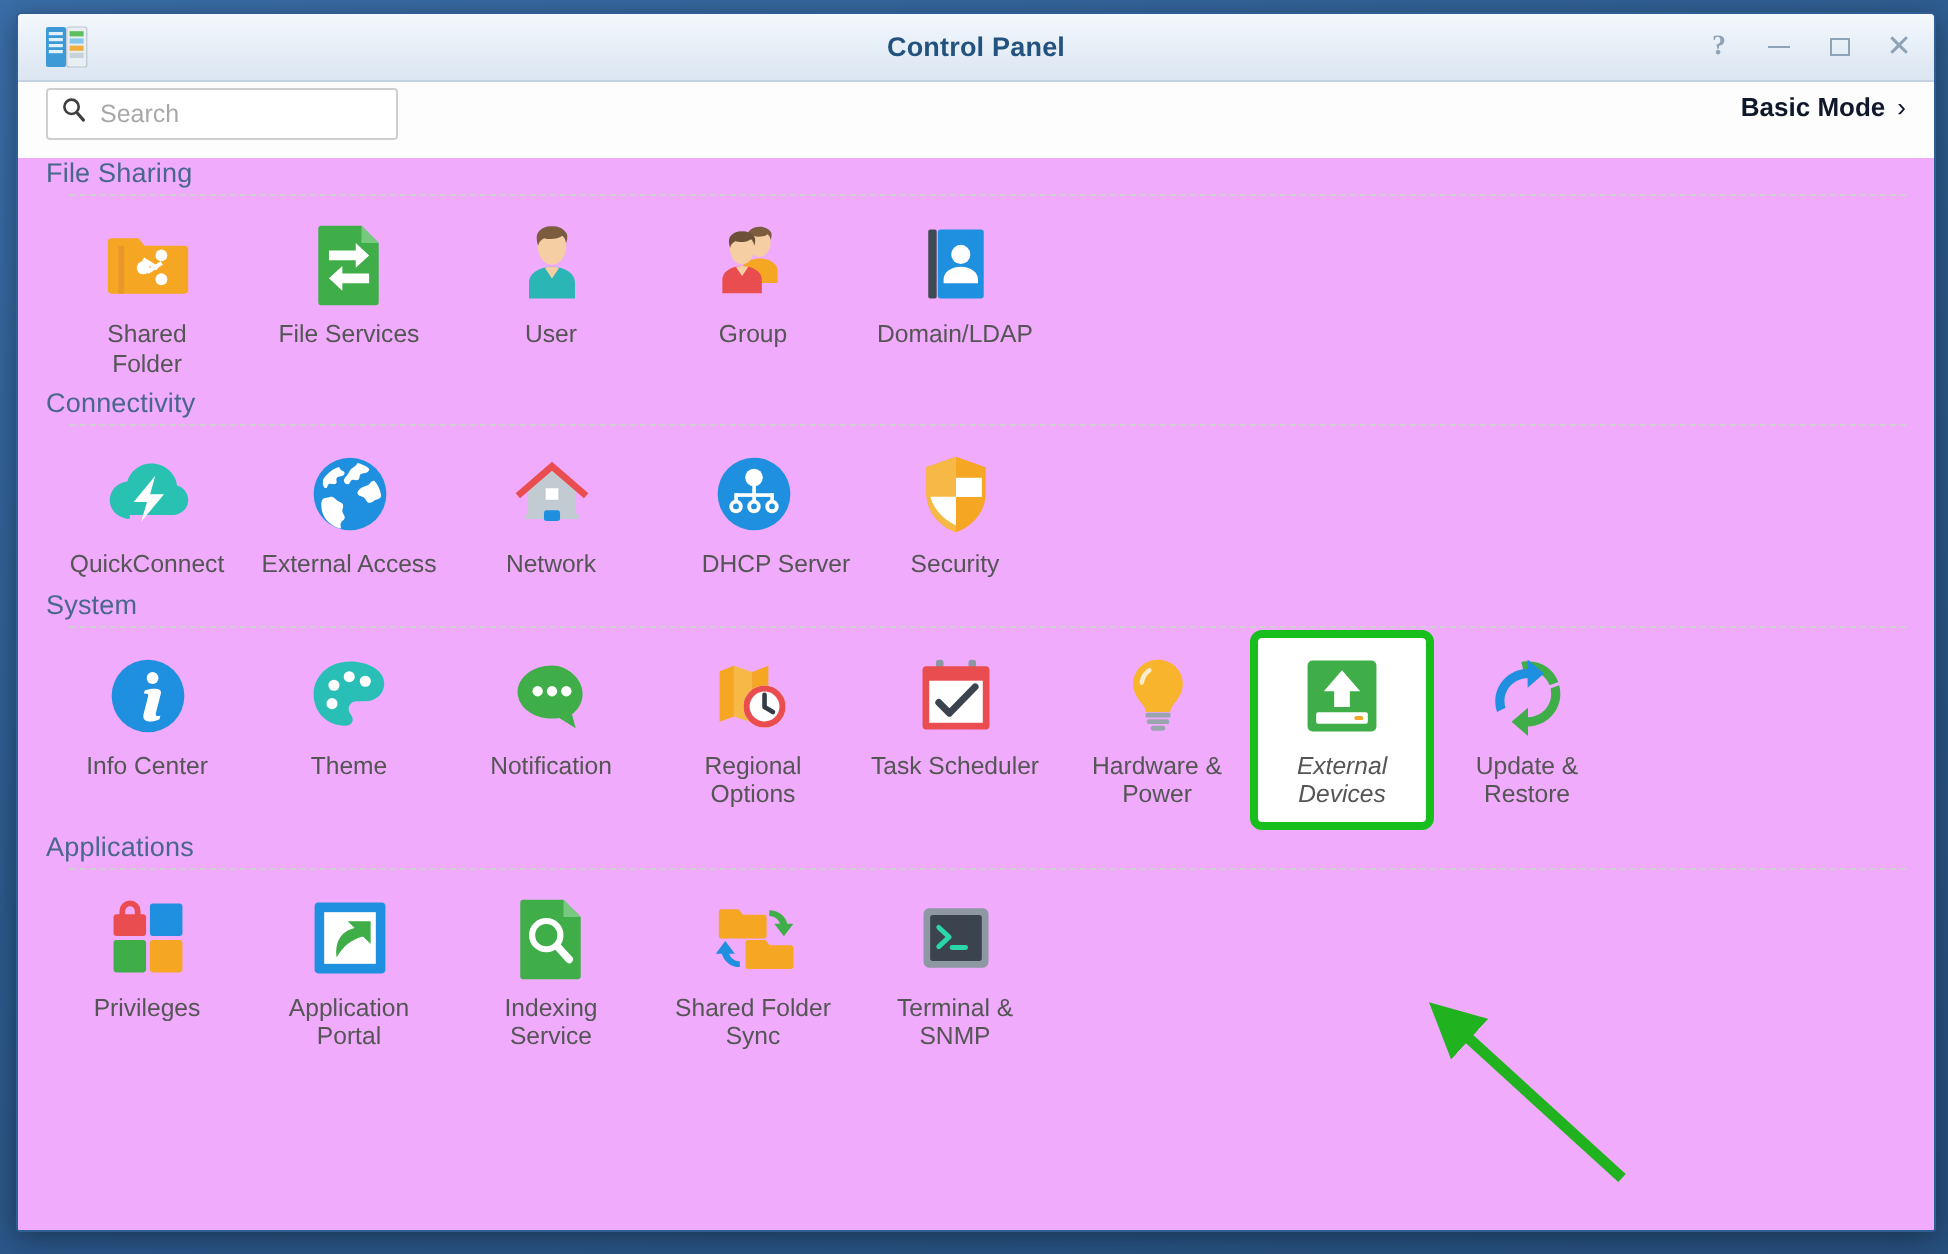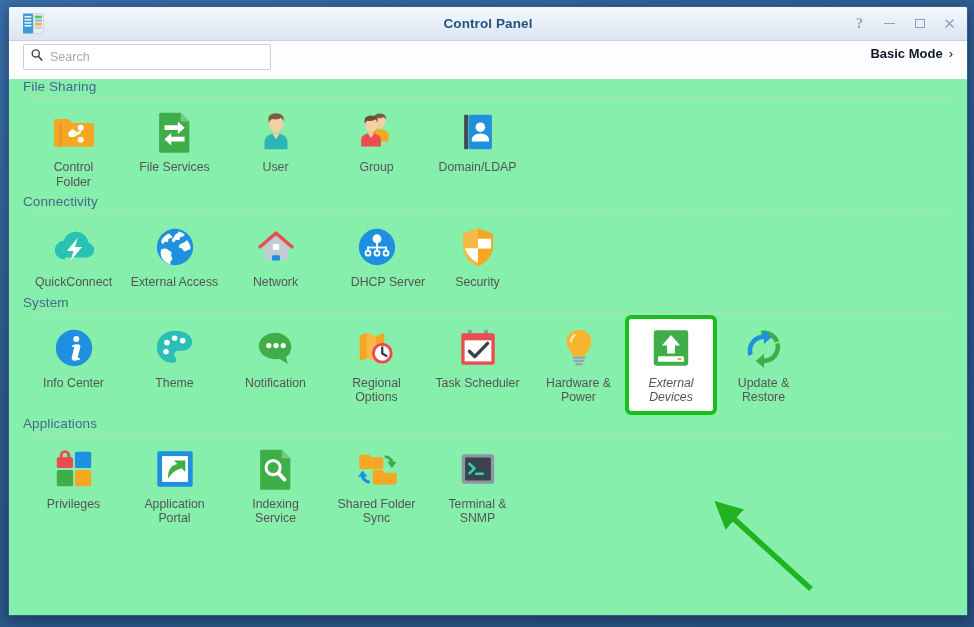--- a/index.html
+++ b/index.html
@@ -92,21 +92,21 @@
   #toolbar {
     position: relative;
     flex: 0 0 38px;
     height: 38px;
     background: #fdfdfd;
   }
   #search-wrap {
     position: absolute;
     left: 14px;
     top: 3px;
-    width: 248px;
+    width: 176px;
     height: 26px;
     border: 1px solid #cfcfcf;
     background: #fff;
     border-radius: 2px;
     display: flex;
     align-items: center;
     padding: 0 6px;
     box-sizing: border-box;
   }
   #search-input {
@@ -132,21 +132,21 @@
     gap: 6px;
     cursor: pointer;
     white-space: nowrap;
   }
   #mode-chevron { font-size: 13px; font-weight: normal; }
 
   
   #content {
     flex: 1;
     position: relative;
-    background: #86efac;
+    background: #f0abfc;
     padding: 0 0 0 0;
     overflow: hidden;
   }
   .section-title {
     font-size: 13.5px;
     color: #49678c;
     padding: 0 0 3px 14px;
     letter-spacing: .1px;
   }
   .section-rule {
@@ -271,21 +271,21 @@
   <rect x="7.5" y="13.5" width="3" height="25" fill="#e8972a"></rect>
   <g fill="#ffffff">
     <circle cx="30" cy="18.5" r="3.1"></circle>
                       <circle cx="30" cy="31" r="3.1"></circle>
                       <circle cx="20.5" cy="25" r="3.4"></circle>
     <rect x="21" y="19.6" width="9" height="2.2" transform="rotate(32 21 19.6)"></rect>
     <rect x="22" y="26.3" width="9" height="2.2" transform="rotate(-32 22 26.3)"></rect>
   </g>
                   </svg>
                 </div>
-                <div class="tile-label" style="white-space: pre-line;">Control
+                <div class="tile-label" style="white-space: pre-line;">Shared
 Folder</div>
               </div>
               <div class="tile">
                 <div class="tile-icon">
                   <svg viewBox="0 0 46 46" width="44" height="44">
   <path d="M8 3h21l9 9v31a1.6 1.6 0 0 1-1.6 1.6H8A1.6 1.6 0 0 1 6.4 43V4.6A1.6 1.6 0 0 1 8 3z" fill="#3fae49"></path>
   <path d="M29 3l9 9h-9z" fill="#77c97e"></path>
   <g fill="#ffffff">
     <path d="M12 18h14v-4l7 6.5-7 6.5v-4H12z" transform="translate(0,-2)"></path>
     <path d="M33 30H19v-4l-7 6.5 7 6.5v-4h14z" transform="translate(0,-2)"></path>

